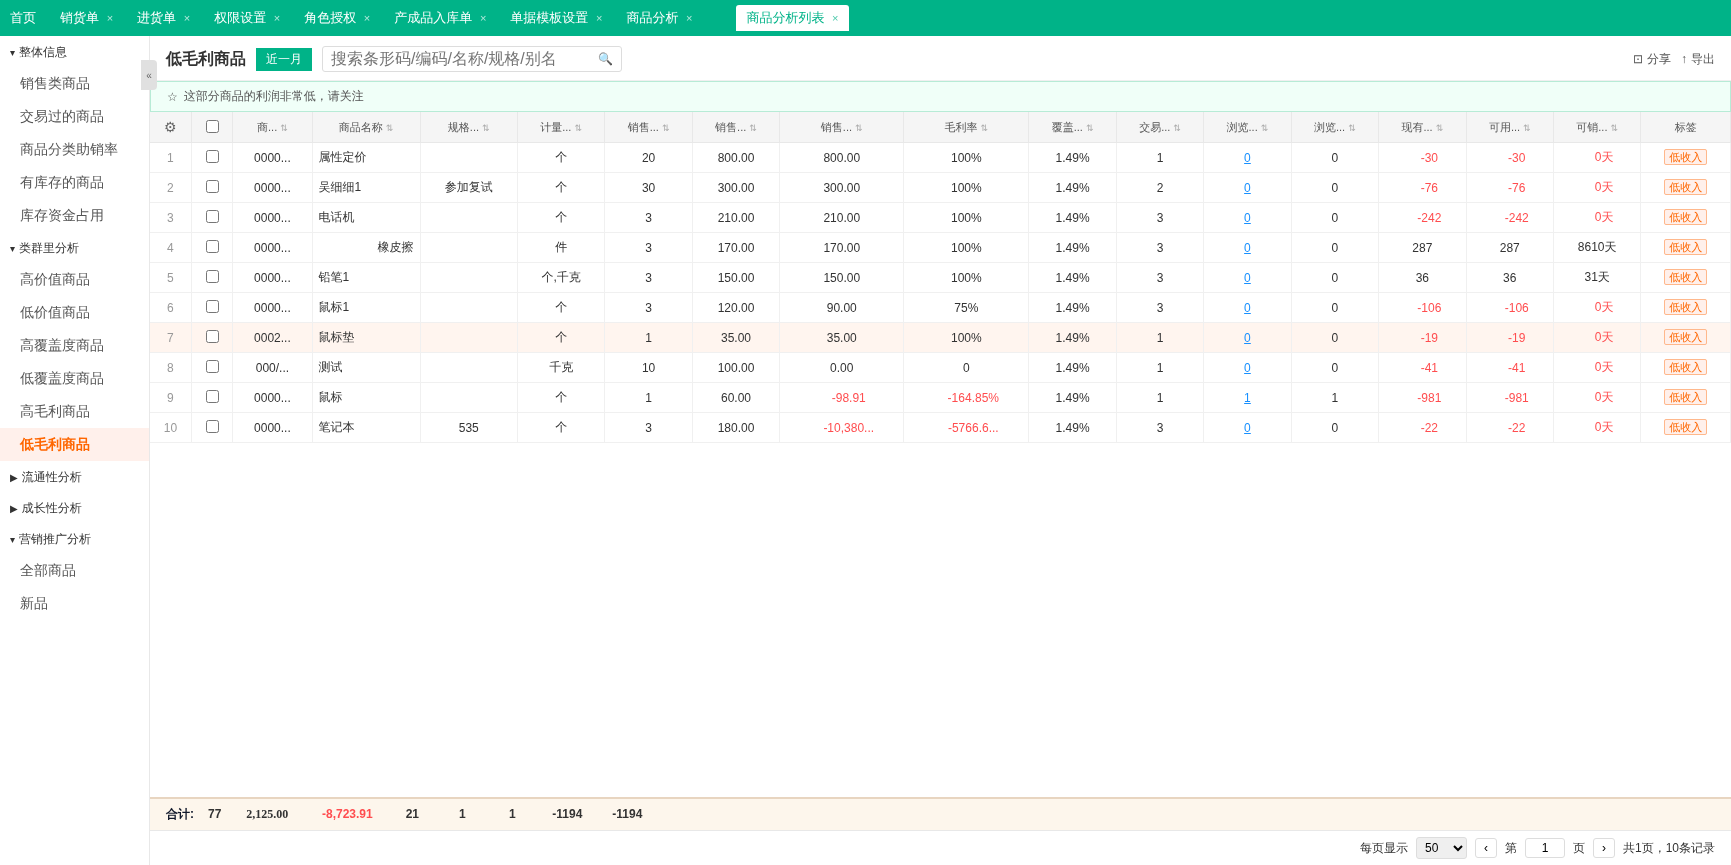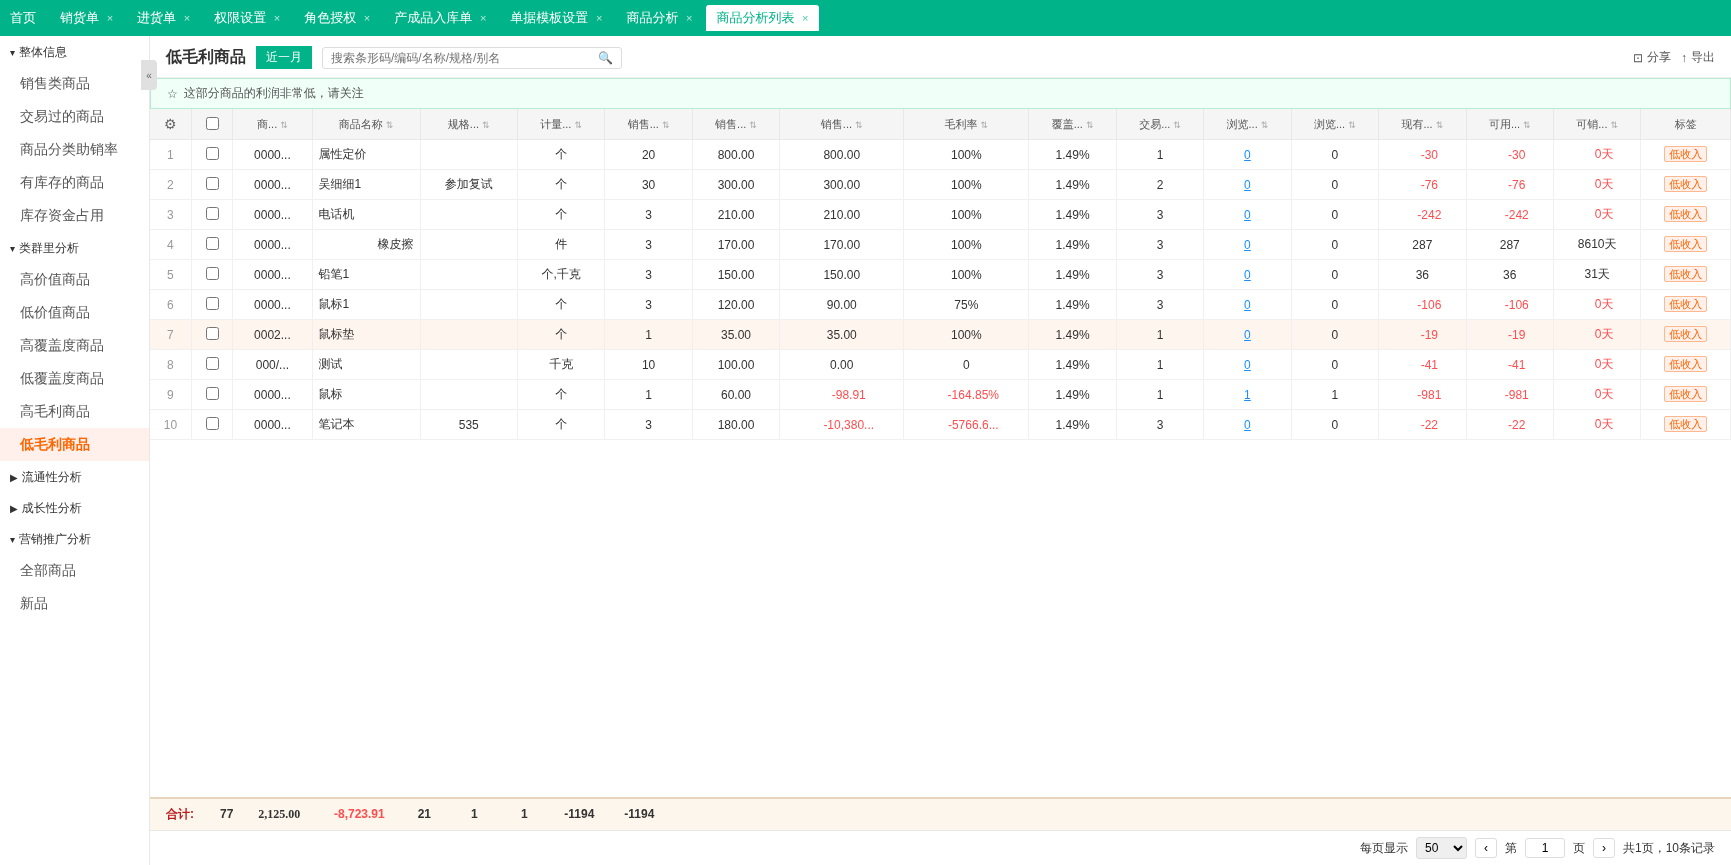--- a/index.html
+++ b/index.html
@@ -15,21 +15,21 @@
       gap: 4px;
     }
     .nav-item {
       color: #fff;
       padding: 4px 10px;
       cursor: pointer;
       border-radius: 3px;
       white-space: nowrap;
       font-size: 13px;
     }
-    .nav-item.active { background: #fff; color: #00b388; border-radius: 3px 3px 0 0; }
+    .nav-item.active { background: #fff; color: #00b388; border-radius: 3px 3px 0 0; margin-left: 30px; }
     .nav-item .close-x { margin-left: 4px; font-size: 11px; opacity: 0.7; }
 
     
     .main-layout {
       display: flex;
       height: calc(100vh - 36px);
     }
 
     
     .sidebar {
@@ -110,21 +110,21 @@
       border: 1px solid #ddd;
       border-radius: 3px;
       padding: 3px 8px;
       flex: 1;
       max-width: 300px;
       gap: 6px;
     }
     .search-box input {
       border: none;
       outline: none;
-      font-size: 12px;
+      font-size: 16px;
       flex: 1;
       color: #999;
     }
     .header-actions {
       margin-left: auto;
       display: flex;
       gap: 10px;
     }
     .action-btn {
       display: flex;
@@ -197,21 +197,21 @@
     
     .table-footer {
       background: #fdf6ec;
       border-top: 2px solid #e8d5c0;
       display: flex;
       align-items: center;
       padding: 7px 16px;
       font-size: 12px;
       font-weight: bold;
     }
-    .footer-label { color: #b91c1c; margin-right: 20px; }
+    .footer-label { color: #0f172a; margin-right: 8px; }
     .footer-values {
       display: flex;
       gap: 0;
       flex: 1;
     }
     .footer-cell {
       text-align: center;
       padding: 0 6px;
     }
 

